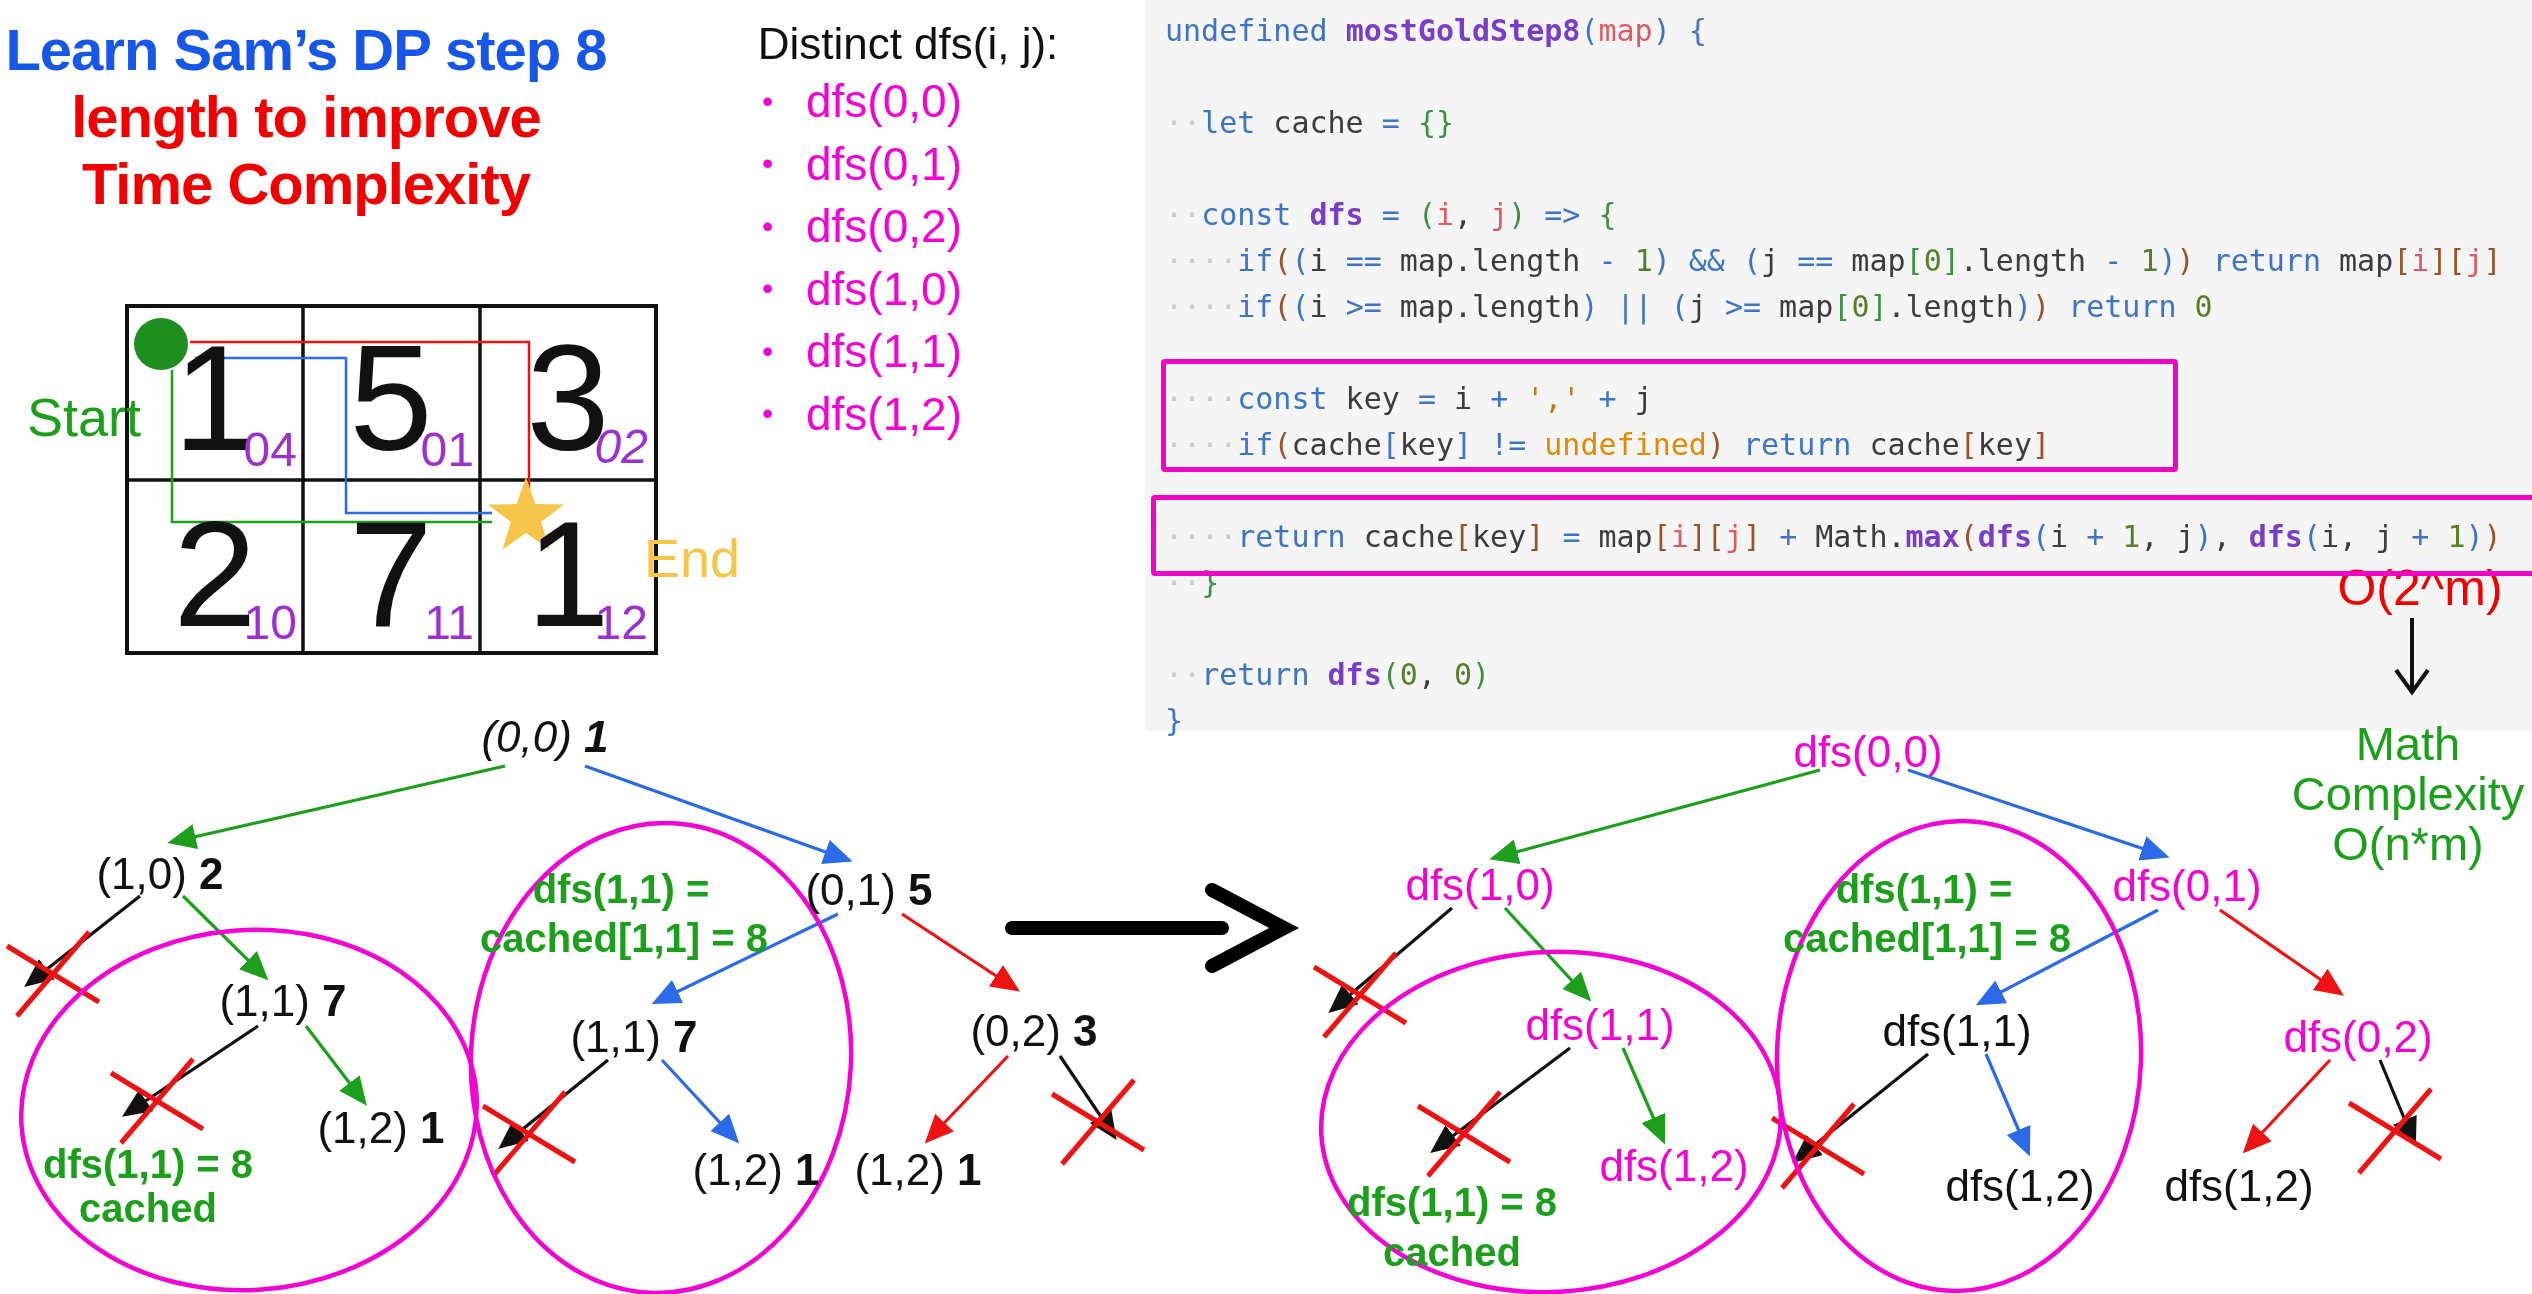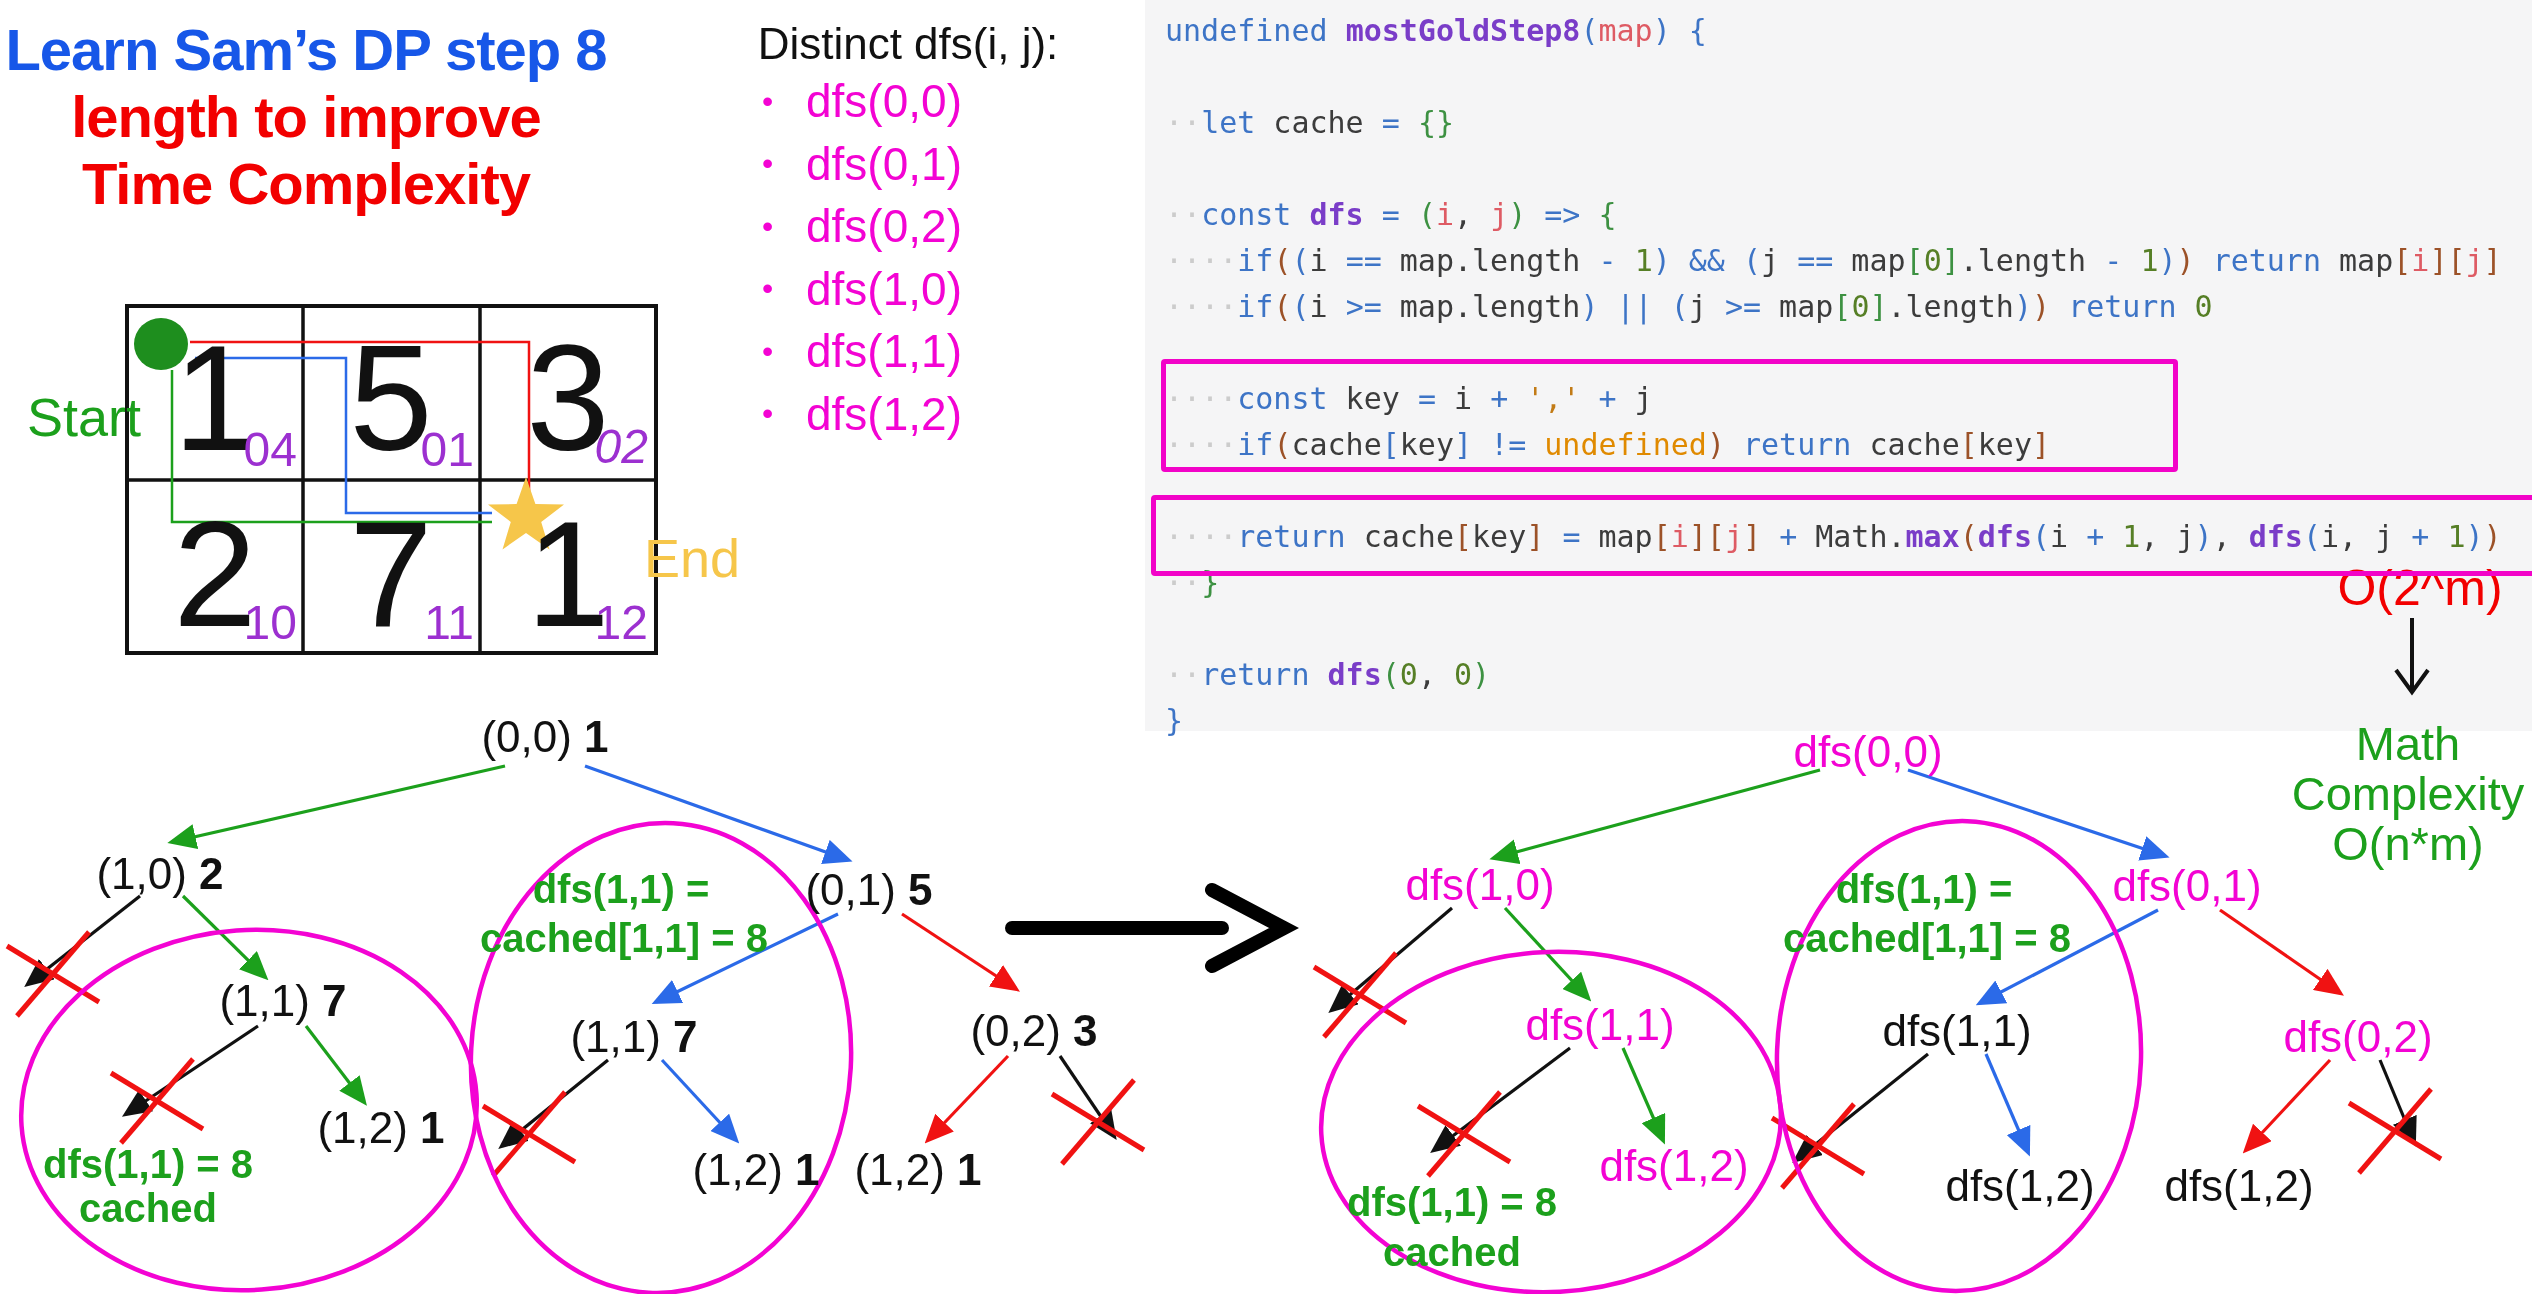--- a/index.html
+++ b/index.html
@@ -210,21 +210,21 @@
   <div class="abs mbox" style="left:1151px;top:495px;width:1377px;height:71px"></div>
 
   <div class="abs txt ctr" id="cplx-before" style="left:2420px;top:588px">O(2^m)</div>
   <div class="abs txt ctr" id="cplx-after" style="left:2408px;top:794px">
     <div>Math</div>
     <div>Complexity</div>
     <div>O(n*m)</div>
   </div>
 
   <div id="trees">
-      <div class="abs txt ctr node node-black" style="left: 545px; top: 737px;"><span>(0,0) </span><span class="val">1</span></div>
+      <div class="abs txt ctr node node-black" style="left: 545px; top: 737px; font-style: italic;"><span>(0,0) </span><span class="val">1</span></div>
       <div class="abs txt ctr node node-black" style="left: 160px; top: 874px;"><span>(1,0) </span><span class="val">2</span></div>
       <div class="abs txt ctr node node-black" style="left: 869px; top: 890px;"><span>(0,1) </span><span class="val">5</span></div>
       <div class="abs txt ctr node node-black" style="left: 283px; top: 1001px;"><span>(1,1) </span><span class="val">7</span></div>
       <div class="abs txt ctr node node-black" style="left: 381px; top: 1128px;"><span>(1,2) </span><span class="val">1</span></div>
       <div class="abs txt ctr node node-black" style="left: 634px; top: 1037px;"><span>(1,1) </span><span class="val">7</span></div>
       <div class="abs txt ctr node node-black" style="left: 756px; top: 1170px;"><span>(1,2) </span><span class="val">1</span></div>
       <div class="abs txt ctr node node-black" style="left: 1034px; top: 1031px;"><span>(0,2) </span><span class="val">3</span></div>
       <div class="abs txt ctr node node-black" style="left: 918px; top: 1170px;"><span>(1,2) </span><span class="val">1</span></div>
       <div class="abs txt ctr node node-magenta" style="left: 1868px; top: 752px;">dfs(0,0)</div>
       <div class="abs txt ctr node node-magenta" style="left: 1480px; top: 885px;">dfs(1,0)</div>

